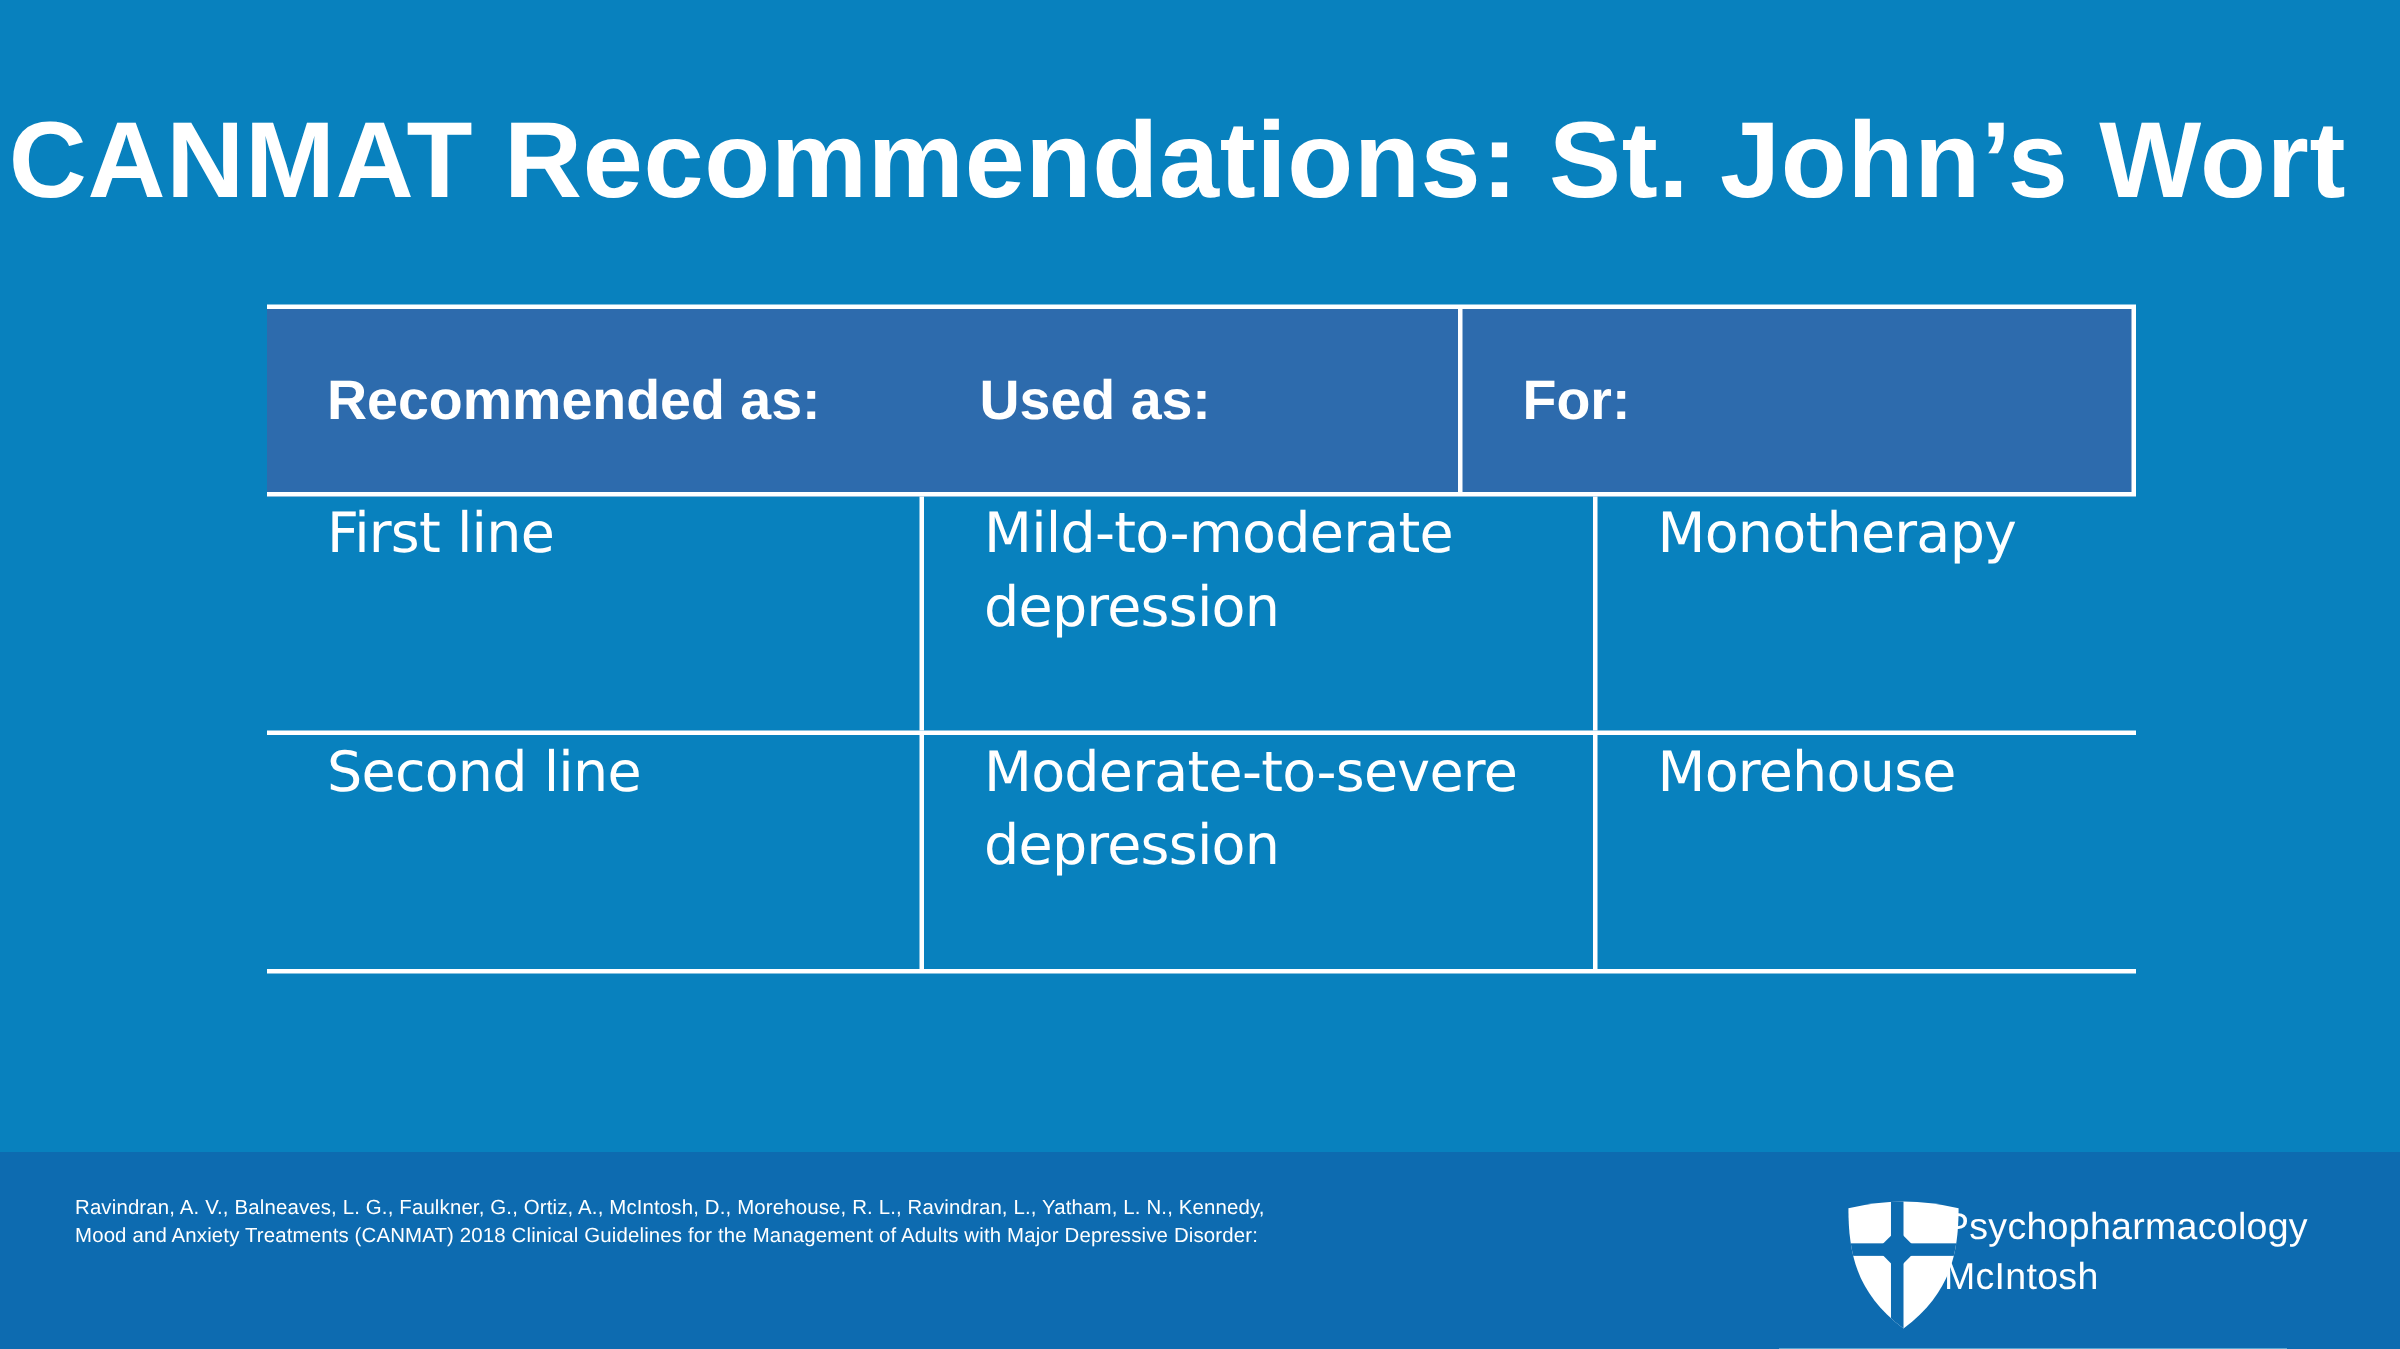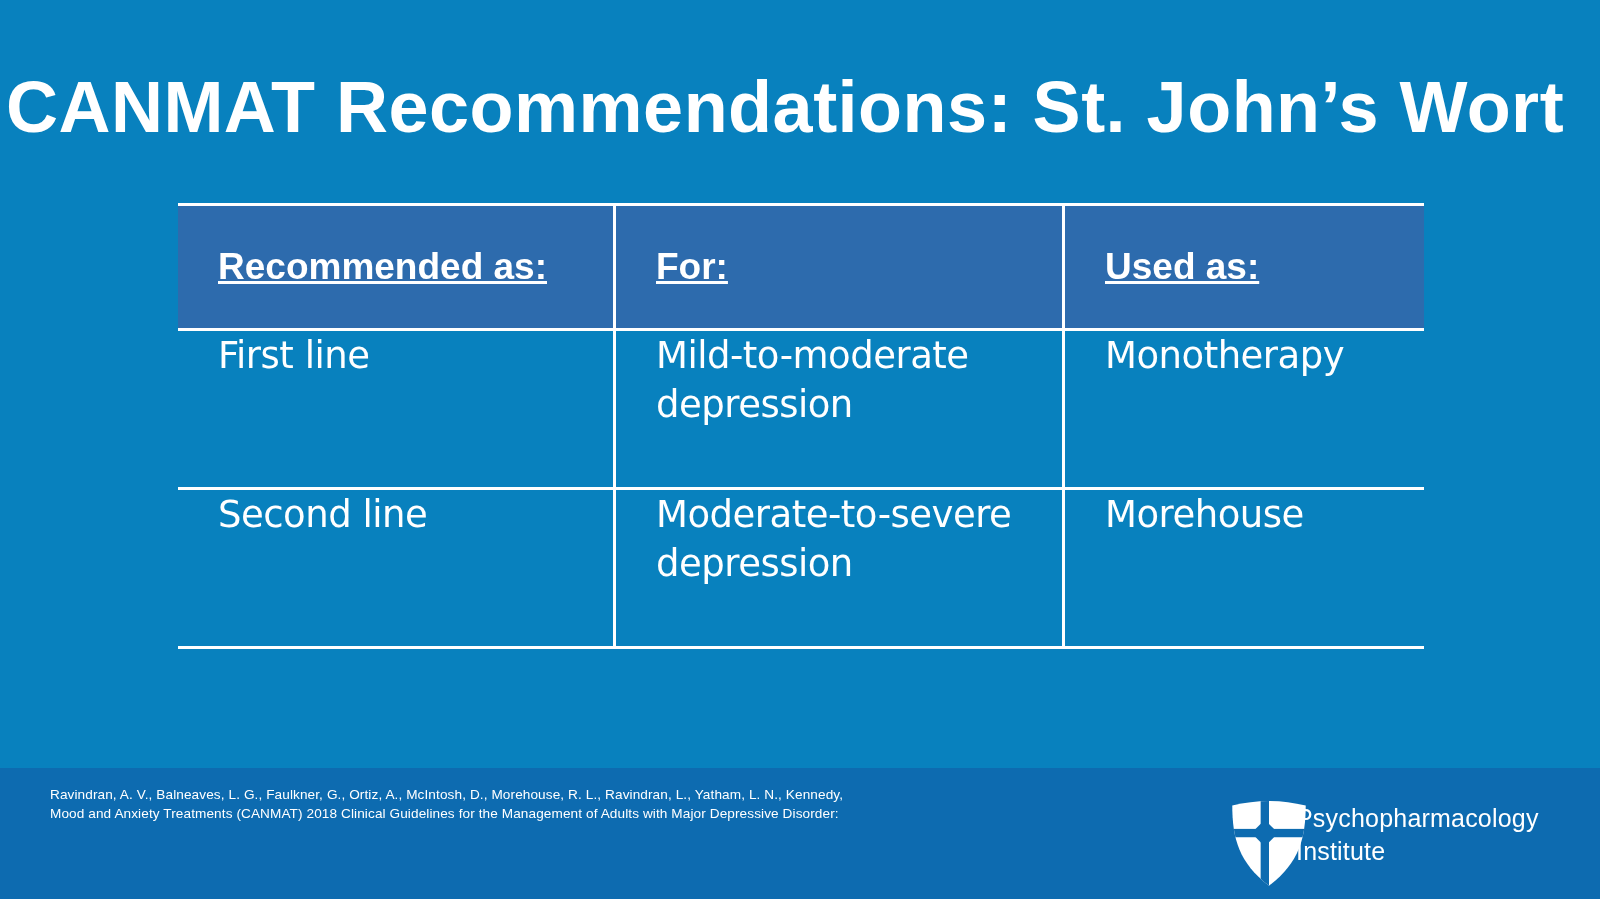--- a/index.html
+++ b/index.html
@@ -25,39 +25,39 @@
   }
   
   .table{
     position:absolute;
     left:178px;
     top:203px;
     width:1246px;
     border-top:3px solid #fff;
   }
   .tr{display:flex;border-bottom:3px solid #fff;}
-  .thead{height:122px;background:var(--header-bg,#2D6BAD);text-decoration:underline;}
+  .thead{height:122px;background:var(--header-bg,#2D6BAD);}
   .body-row{height:156px;}
   .td{box-sizing:border-box;padding-left:40px;padding-right:36px;}
   .col1{width:435px;}
   .col2{width:452px;border-left:3px solid #fff;border-right:3px solid #fff;}
   .col3{flex:1;}
   .thead .td{display:flex;align-items:center;font-weight:bold;font-size:37px;}
   .body-row .td{font-size:37px;line-height:49px;font-family:"DejaVu Sans","Liberation Sans",sans-serif;letter-spacing:-0.5px;}
   
   .footer{
     position:absolute;
     left:0;right:0;
     top:768px;bottom:0;
     background:var(--footer-bg,#0D6BB0);
   }
   .citation{
     position:absolute;
     left:50px;
-    top:17px;
+    top:27px;
     font-size:13.6px;
     line-height:19px;
     letter-spacing:0.1px;
     color:#fff;
   }
   .citation .ital{font-style:italic;}
   .logo{position:absolute;left:1227px;top:25px;width:84px;height:96px;}
   .logo svg{display:block;width:100%;height:100%;}
   .logo-text{
     position:absolute;
@@ -72,22 +72,22 @@
 </head>
 <body>
 
 <div class="slide">
 
   <h1 class="title">CANMAT Recommendations: St. John’s Wort</h1>
 
   <div class="table">
     <div class="tr thead">
       <div class="td col1">Recommended as:</div>
+      <div class="td col3">Used as:</div>
       <div class="td col2">For:</div>
-      <div class="td col3">Used as:</div>
     </div>
     <div class="tr body-row">
       <div class="td col1">First line</div>
       <div class="td col2">Mild-to-moderate depression</div>
       <div class="td col3">Monotherapy</div>
     </div>
     <div class="tr body-row">
       <div class="td col1">Second line</div>
       <div class="td col2">Moderate-to-severe depression</div>
       <div class="td col3">Morehouse</div>
@@ -112,18 +112,18 @@
         <g clip-path="url(#shieldClip)" fill="var(--footer-bg,#0D6BB0)">
           <rect x="40" y="0" width="10" height="115"></rect>
           <rect x="0" y="43" width="100" height="10"></rect>
           <polygon points="45,32 61,48 45,64 29,48"></polygon>
         </g>
       </svg>
     </div>
 
     <div class="logo-text">
       <div>Psychopharmacology</div>
-      <div>Institute</div>
+      <div>McIntosh</div>
     </div>
 
   </div>
 
 </div>
 
 </body></html>

